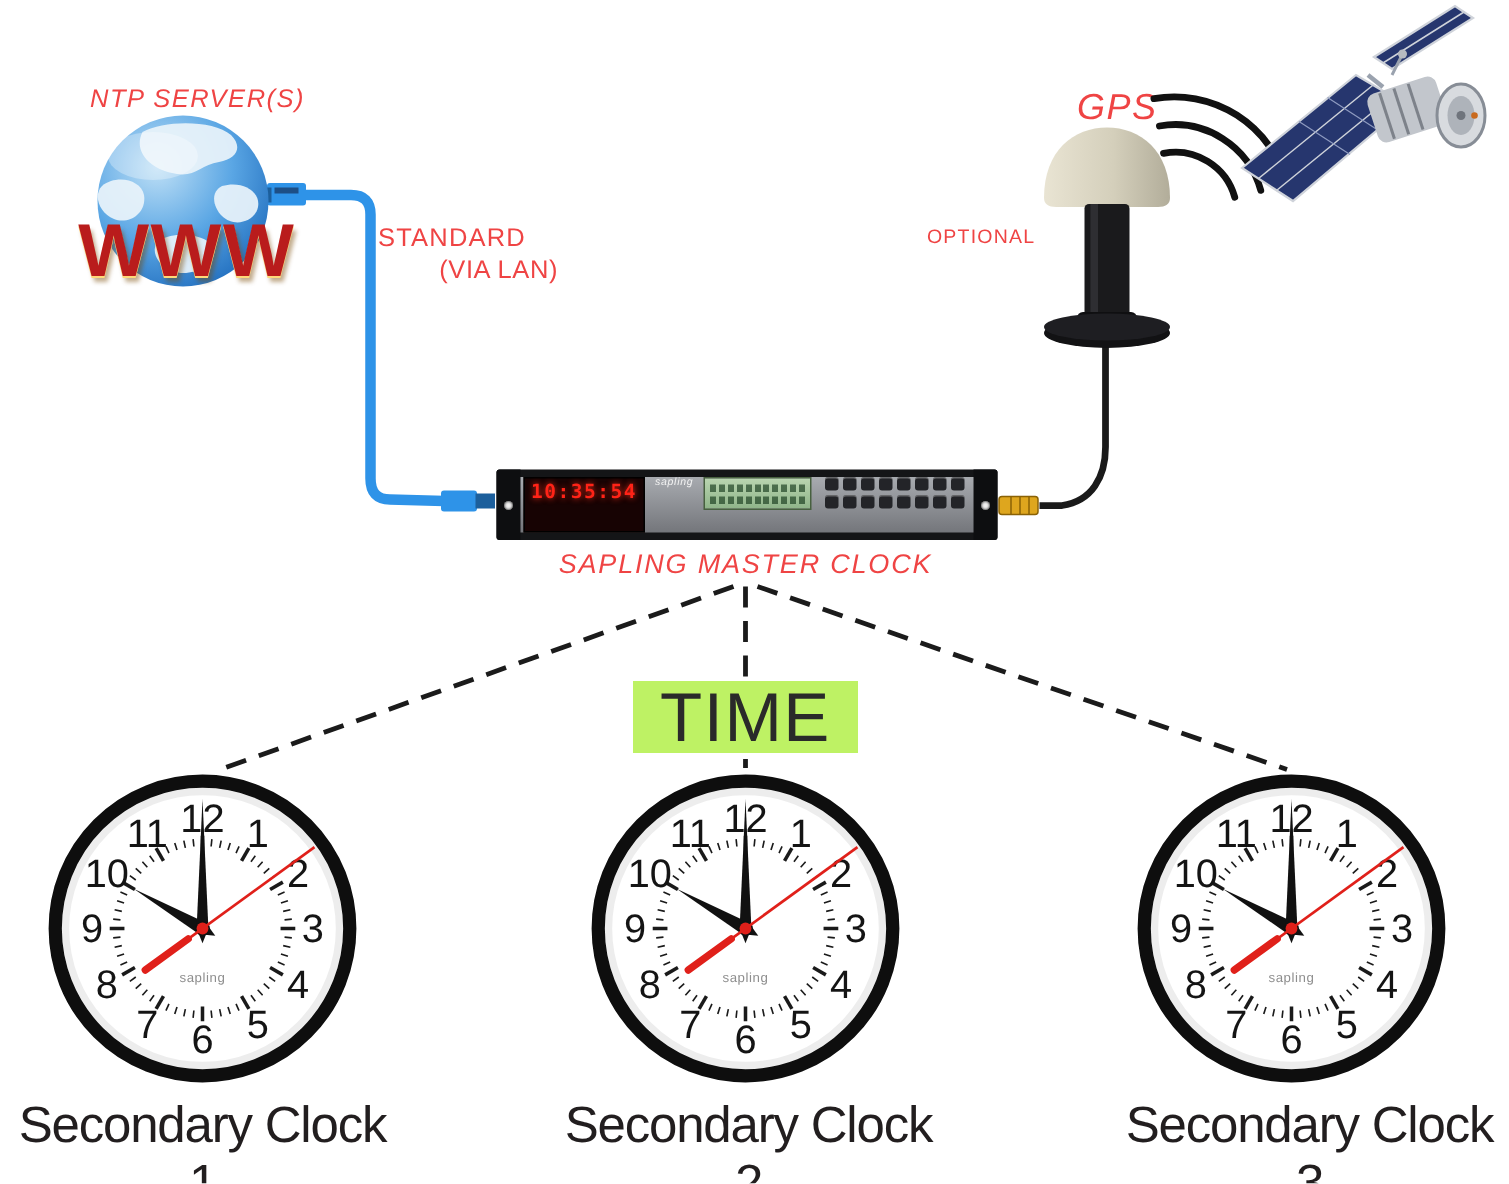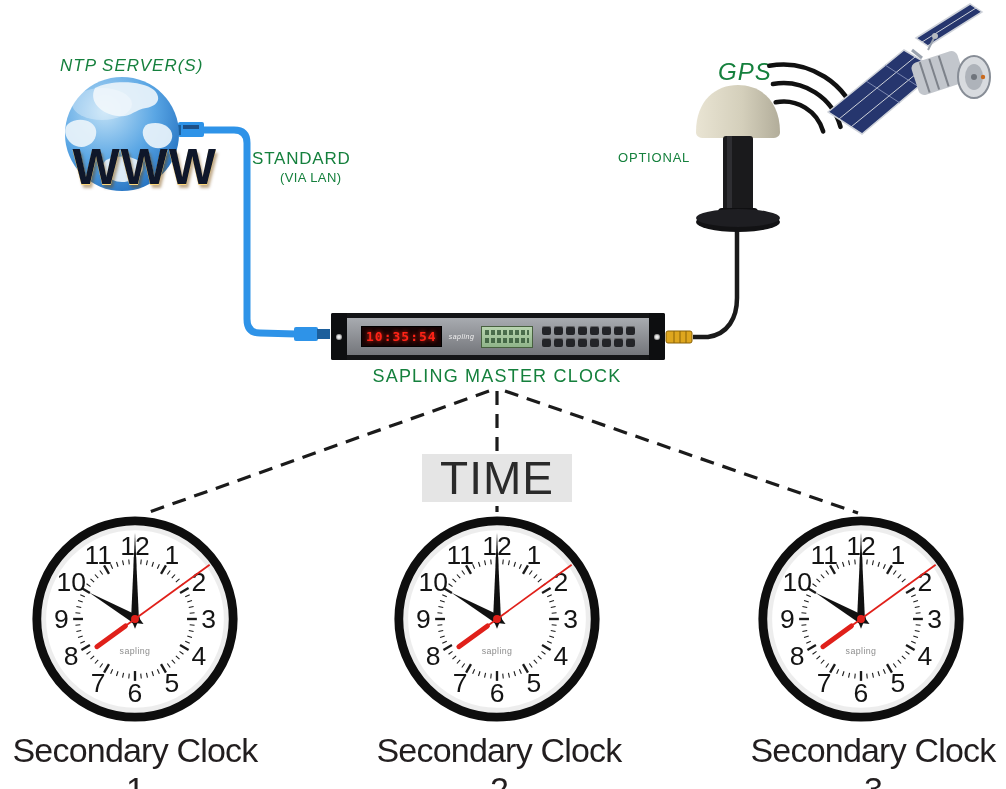--- a/index.html
+++ b/index.html
@@ -1,59 +1,59 @@
 <!DOCTYPE html>
 <html><head>
 <meta charset="utf-8">
 <style>
   html,body{margin:0;padding:0;background:#fff;}
   .stage{position:relative;width:1006px;height:789px;background:#fff;overflow:hidden;
          font-family:"Liberation Sans",sans-serif;color:#222;}
   .abs{position:absolute;}
-  .lbl{color:#15803d;}
+  .lbl{color:#ef4444;}
   
   .ntp-label{left:60px;top:56px;font-size:17px;font-style:italic;letter-spacing:1px;}
   .globe-svg{left:50px;top:72px;width:150px;height:130px;}
-  .www-label{left:32px;top:138px;width:185px;text-align:right;font-size:50px;font-weight:bold;
-             letter-spacing:1px;color:#0f172a;
+  .www-label{left:32px;top:138px;width:185px;text-align:center;font-size:50px;font-weight:bold;
+             letter-spacing:1px;color:#b91c1c;
              text-shadow:0 1px 0 #ffd879, 2px 4px 3px rgba(120,70,0,.45);}
   .standard-label{left:252px;top:149px;width:120px;text-align:left;font-size:17px;letter-spacing:.8px;}
-  .via-lan-label{left:252px;top:170px;width:120px;text-align:left;font-size:13px;letter-spacing:.4px;margin-left:28px;}
+  .via-lan-label{left:252px;top:170px;width:120px;text-align:right;font-size:17px;letter-spacing:.4px;}
   
   .gps-label{left:718px;top:58px;font-size:24px;font-style:italic;letter-spacing:1px;}
   .waves-svg{left:762px;top:42px;width:105px;height:105px;}
   .antenna-svg{left:692px;top:82px;width:92px;height:152px;}
   .optional-label{left:618px;top:150px;width:95px;font-size:13px;letter-spacing:.8px;}
   .satellite-svg{left:816px;top:0px;width:190px;height:142px;}
   
   #wires{left:0;top:0;width:1006px;height:789px;z-index:0;pointer-events:none;}
   
   .device{left:331px;top:313px;width:334px;height:47px;background:#141517;border-radius:2px;z-index:1;}
   .ear{position:absolute;top:0;bottom:0;width:16px;background:#0d0e10;}
   .ear.left{left:0;border-radius:2px 0 0 2px;}
   .ear.right{right:0;border-radius:0 2px 2px 0;}
   .screw{position:absolute;top:50%;left:50%;width:6px;height:6px;margin:-3px 0 0 -3px;
          border-radius:50%;background:#f2f2f2;box-shadow:0 0 2px #000 inset;}
   .face{position:absolute;left:16px;right:16px;top:5px;bottom:5px;
-        background:linear-gradient(#a8abb0,#74767b);display:flex;align-items:center;
-        gap:7px;padding:0 14px;}
+        background:linear-gradient(#a8abb0,#74767b);display:flex;
+        gap:7px;padding:0 2px;}
   .led{background:#170303;border:1px solid #000;color:#ff2317;
        font-family:"DejaVu Sans Mono",monospace;font-size:13px;font-weight:bold;
        padding:2px 4px;letter-spacing:1px;text-shadow:0 0 4px rgba(255,45,25,.95);white-space:nowrap;}
   .device-brand{color:#f2f2f2;font-size:7px;letter-spacing:.5px;font-style:italic;}
   .lcd{width:72px;height:22px;background:linear-gradient(#b9d5b0,#8fb489);border:1px solid #47603f;
        display:flex;flex-direction:column;justify-content:center;gap:3px;padding:0 3px;box-sizing:border-box;}
   .lcd-row{height:5px;background:repeating-linear-gradient(90deg,rgba(22,58,28,.65) 0 4px,transparent 4px 6px);}
   .keypad{display:grid;grid-template-columns:repeat(8,9px);grid-auto-rows:9px;gap:3px 3px;margin-left:2px;}
   .key{background:#232428;border-radius:2px;box-shadow:inset 0 1px 0 rgba(255,255,255,.3);}
-  .mclock-caption{left:347px;top:366px;width:300px;text-align:center;font-size:18px;
+  .mclock-caption{left:347px;top:366px;width:300px;text-align:center;font-size:18px;font-style:italic;
                   letter-spacing:1.2px;z-index:3;}
   
   .time-label{left:422px;top:454px;width:150px;height:48px;text-align:center;font-size:46px;
-              font-weight:200;letter-spacing:1px;color:#2a2a2a;background:#e5e5e5;z-index:2;line-height:48px;}
+              font-weight:200;letter-spacing:1px;color:#2a2a2a;background:#bef264;z-index:2;line-height:48px;}
   .clock-slot{width:216px;height:216px;top:511px;z-index:2;}
   .clock-1{left:27px;} .clock-2{left:389px;} .clock-3{left:753px;}
   .clock-label{top:731px;font-size:34px;letter-spacing:-0.8px;color:#221e1f;text-align:center;z-index:3;}
   .clock-label-1{left:0;width:270px;} .clock-label-2{left:368px;width:262px;} .clock-label-3{left:740px;width:266px;}
 </style>
 </head>
 <body>
 
 <div class="stage">
 

